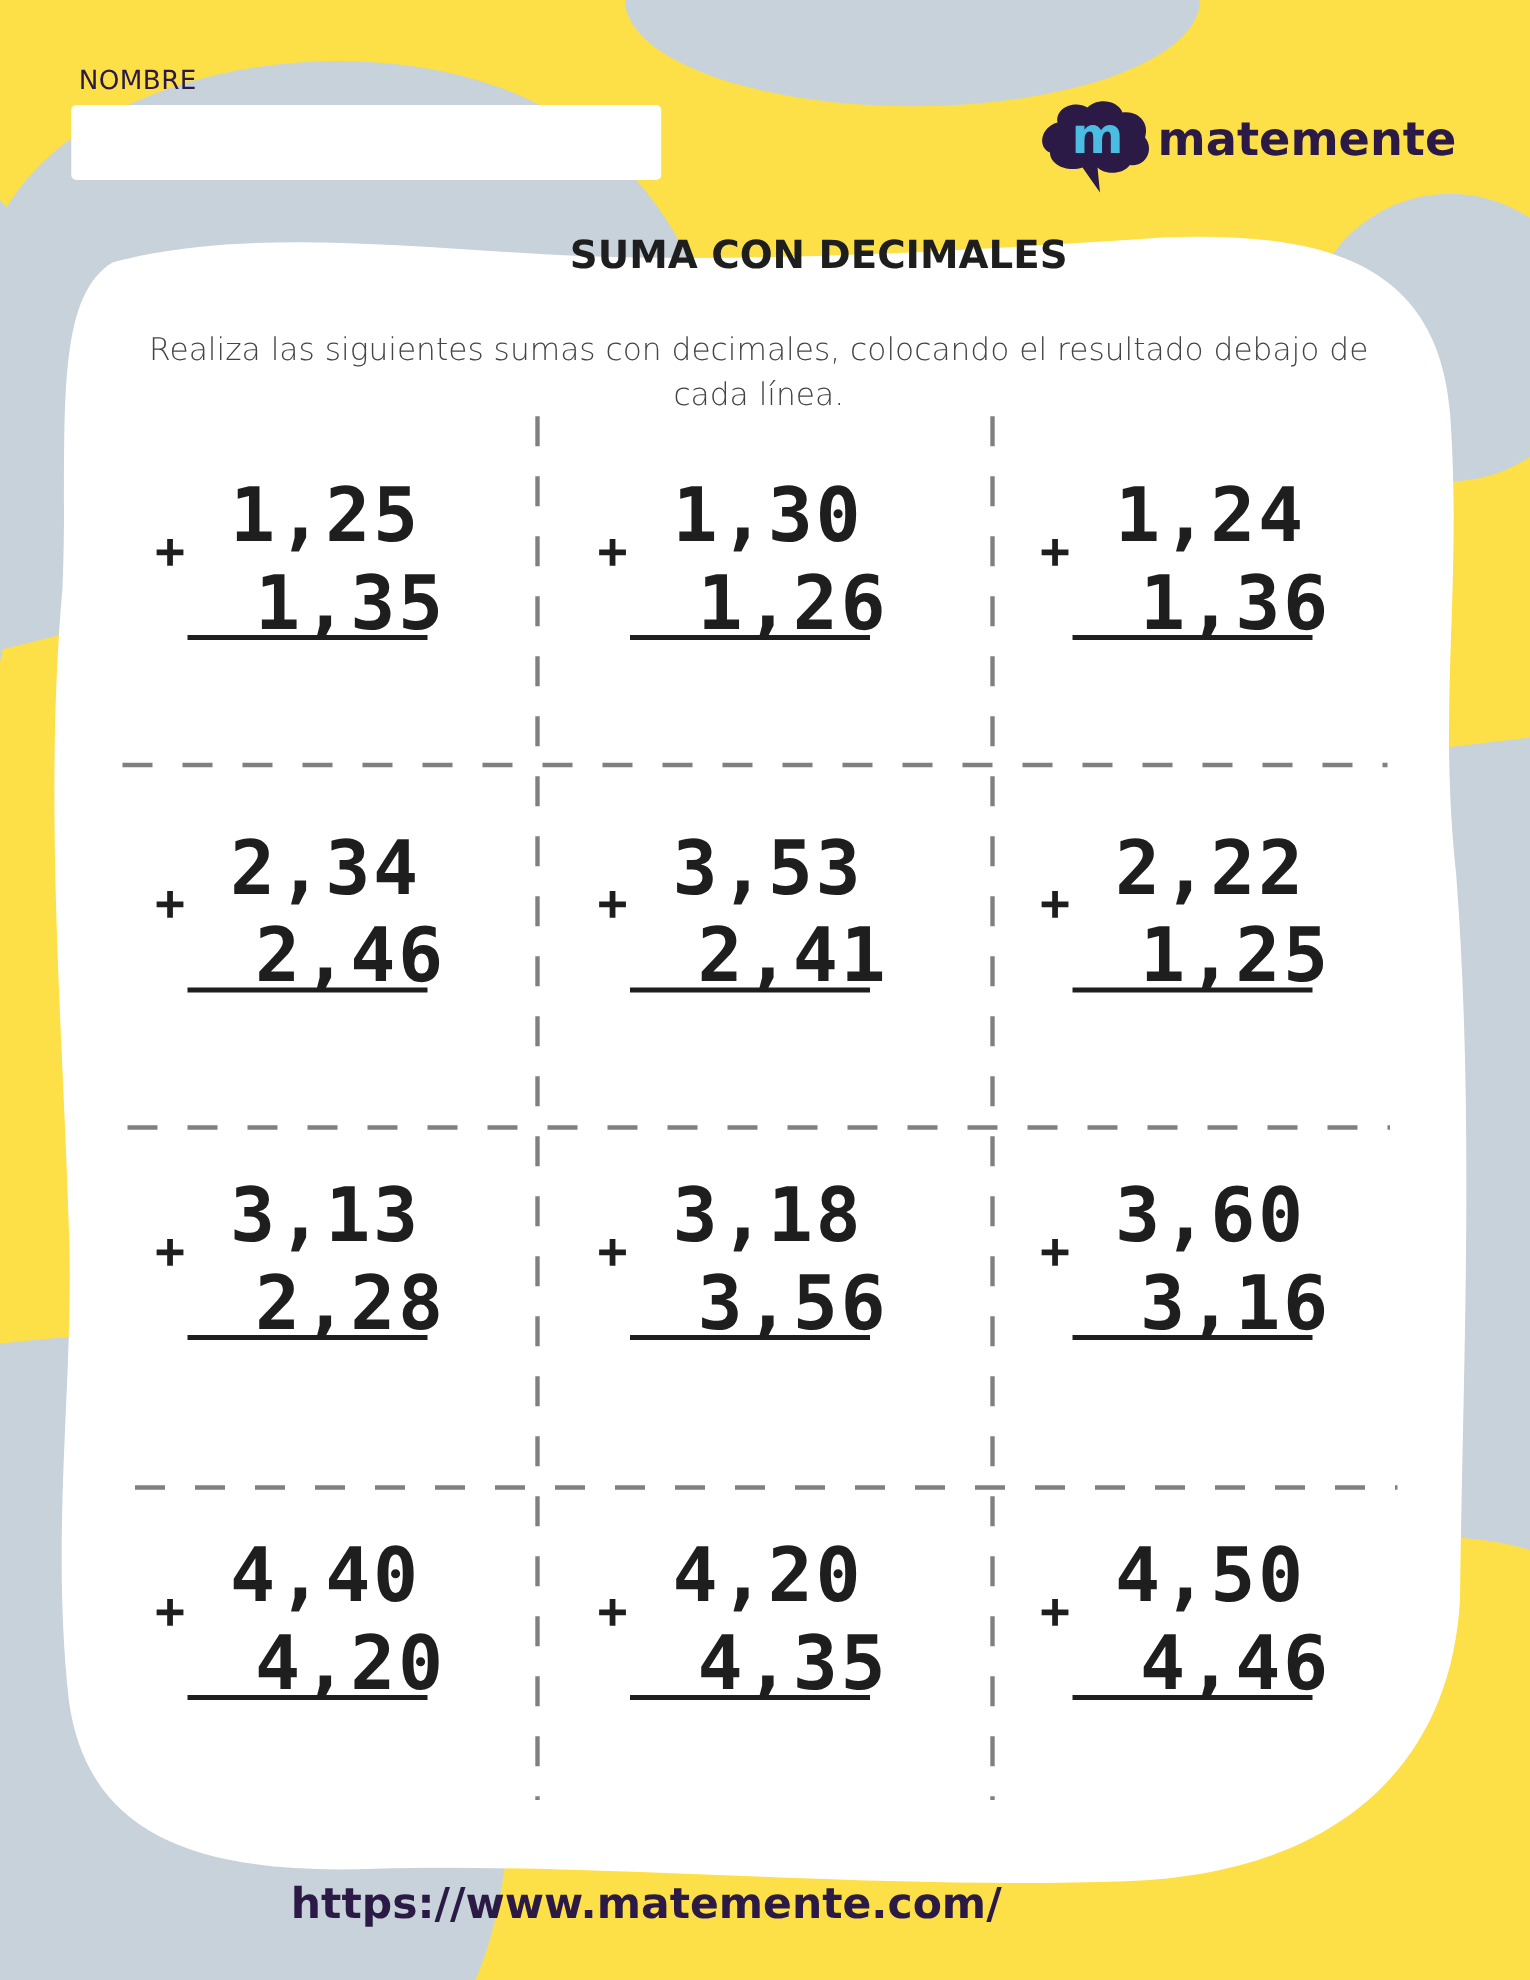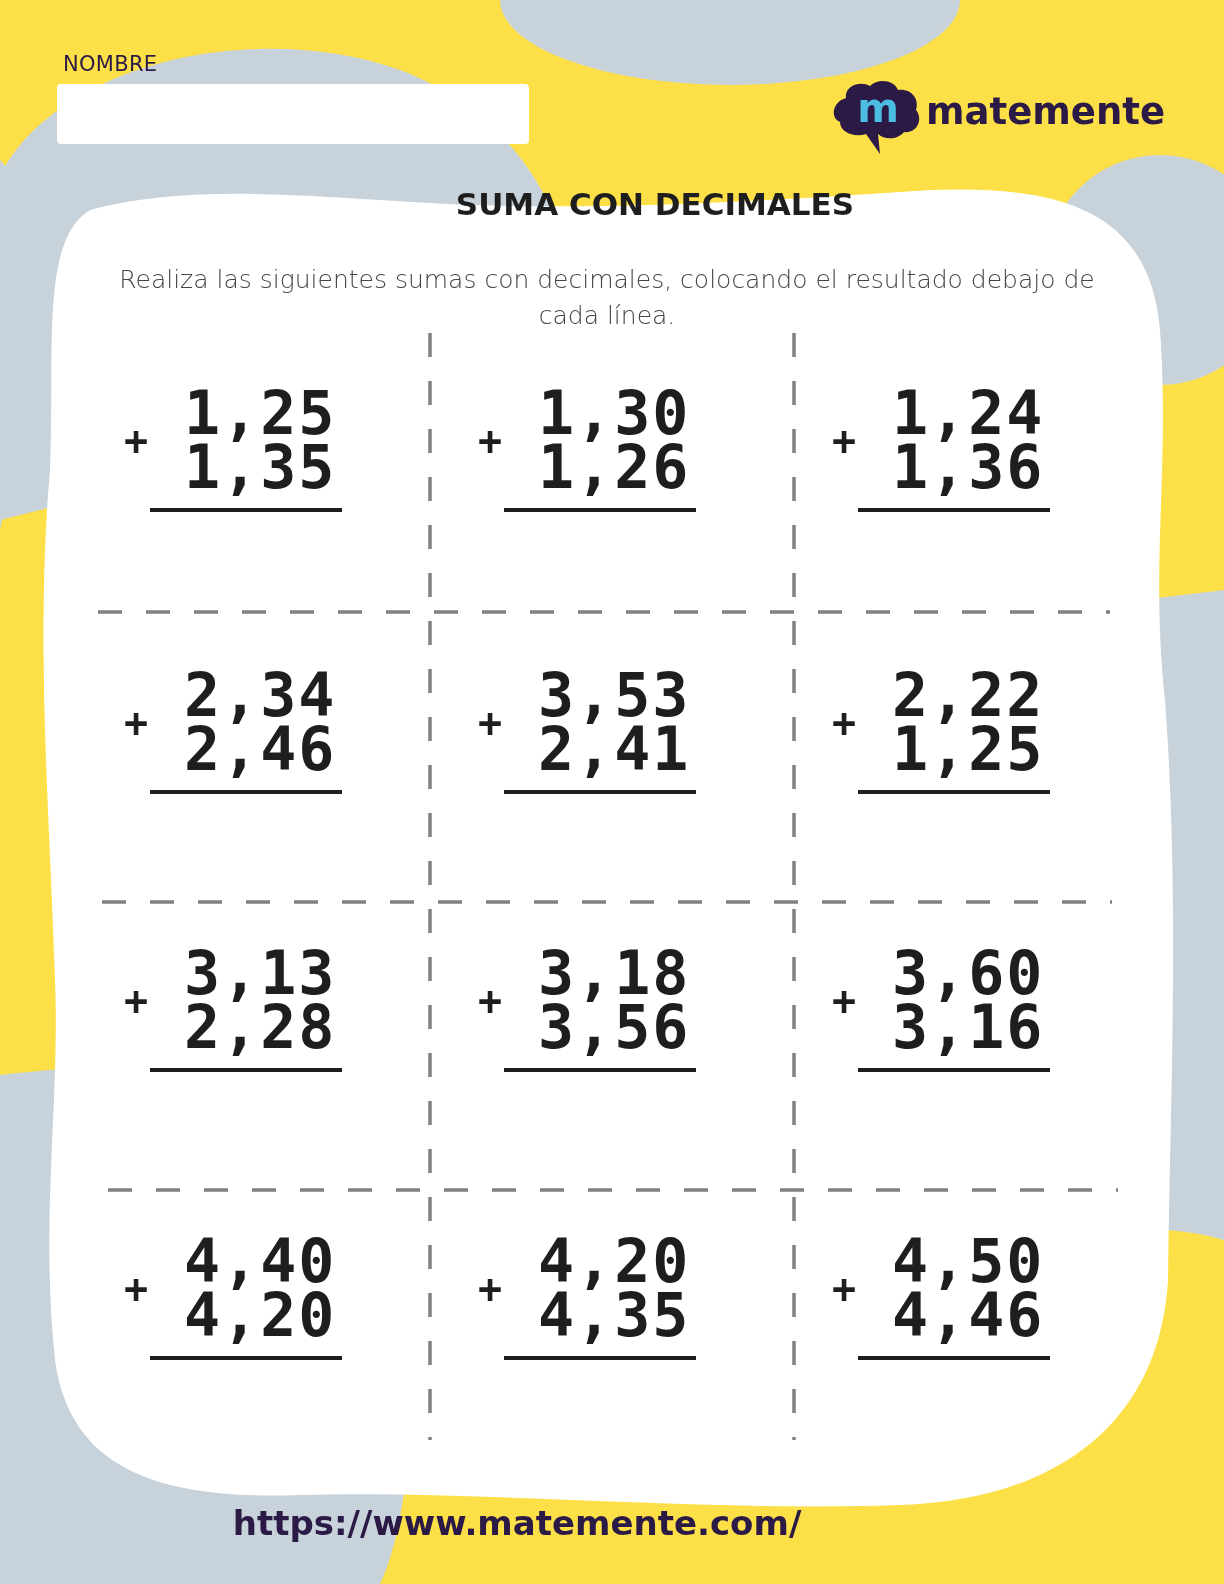--- a/index.html
+++ b/index.html
@@ -14,21 +14,21 @@
   .logo-icon { width: 96px; height: 80px; position: relative; }
   .logo-text { font-family: "DejaVu Sans", sans-serif; font-weight: bold; font-size: 37px; color: #2a1a45; margin-left: 0px; margin-top: -10px; letter-spacing: 0px; }
 
   .title { position: absolute; left: 0; width: 1224px; top: 186px; text-align: center; font-family: "DejaVu Sans", sans-serif; font-weight: bold; font-size: 31px; color: #1e1e1e; margin-left: 43px; }
   .subtitle { position: absolute; left: 115px; width: 984px; top: 230px; text-align: center; font-family: "DejaVu Sans", sans-serif; font-weight: 300; font-size: 25px; line-height: 36px; color: #444444; margin-top: 32px; }
 
   .problem { position: absolute; width: 260px; height: 140px; }
   .plus { position: absolute; left: 0; top: 40px; font-family: "DejaVu Sans Mono", monospace; font-weight: bold; font-size: 40px; color: #1e1e1e; }
   .num { position: absolute; left: 60px; font-family: "DejaVu Sans Mono", monospace; font-weight: bold; font-size: 60px; line-height: 54px; color: #1e1e1e; letter-spacing: 2px; }
   .num.a { top: 8px; }
-  .num.b { top: 62px; }
+  .num.b { top: 78px; margin-left: 20px; }
   .answer-line { position: absolute; left: 26px; top: 130px; width: 192px; height: 4px; background: #1e1e1e; border: none; padding: 0; }
 
   .footer-url { position: absolute; left: 0; width: 1034px; top: 1503px; text-align: center; font-family: "DejaVu Sans", sans-serif; font-weight: bold; font-size: 34px; color: #2a1a45; text-decoration: none; }
 </style>
 </head>
 <body>
 
 <div class="page">
 
   <svg class="bg-svg" viewBox="0 0 1224 1584" xmlns="http://www.w3.org/2000/svg">

